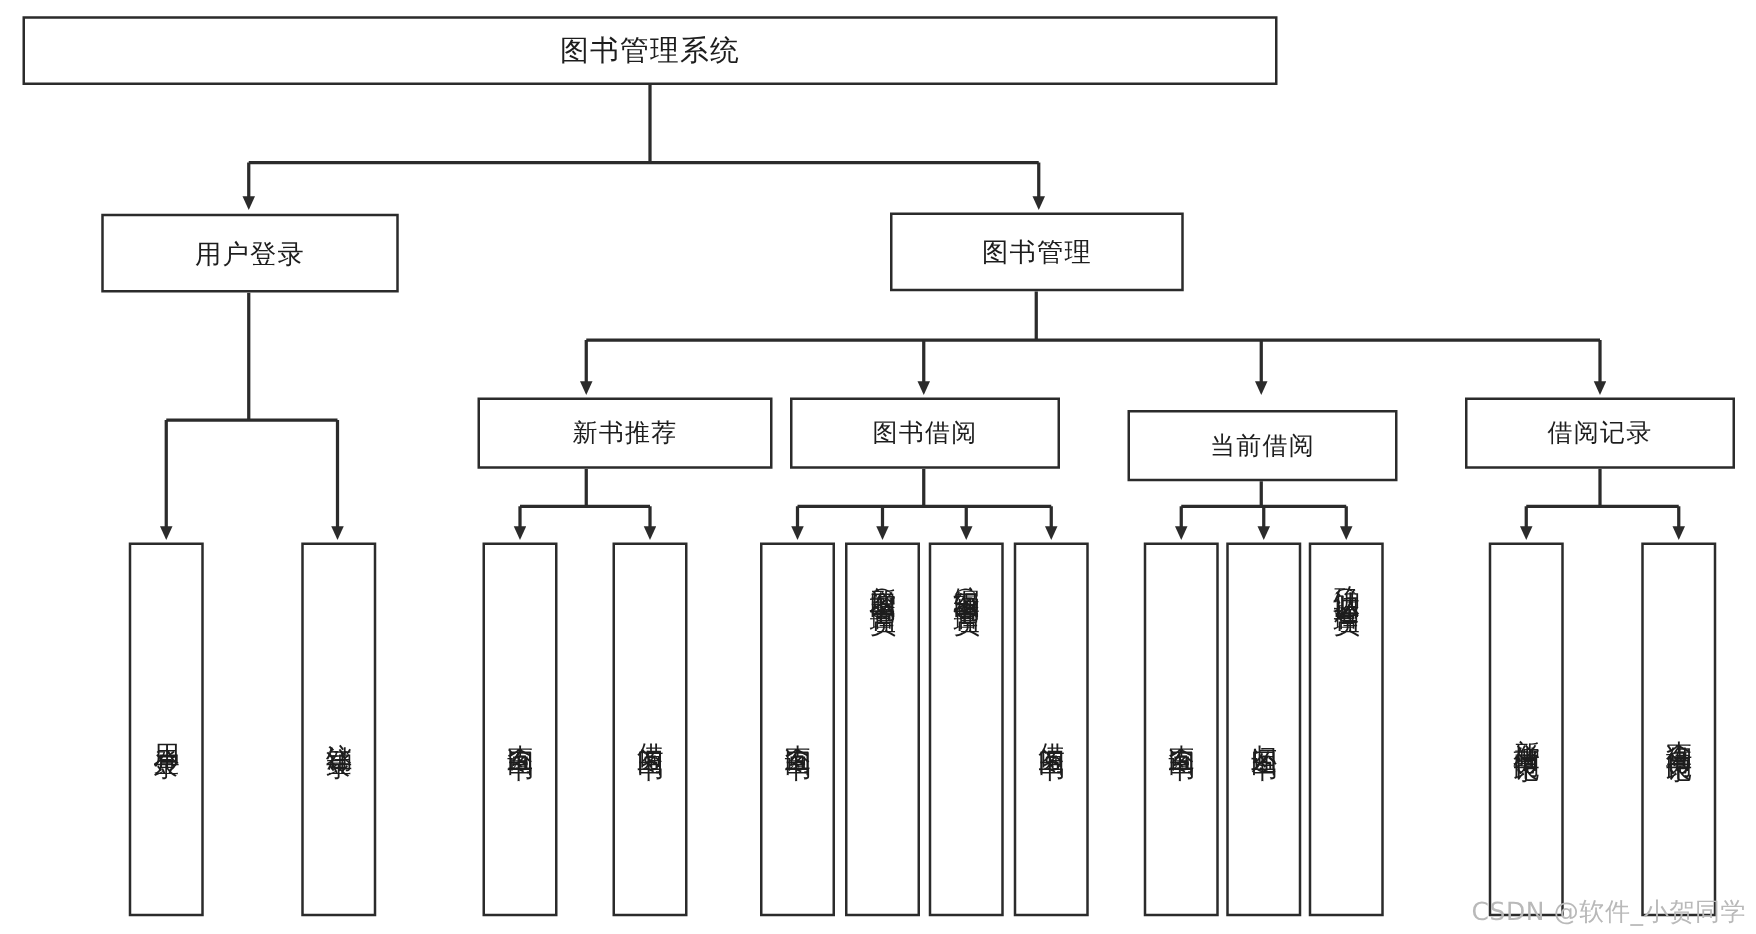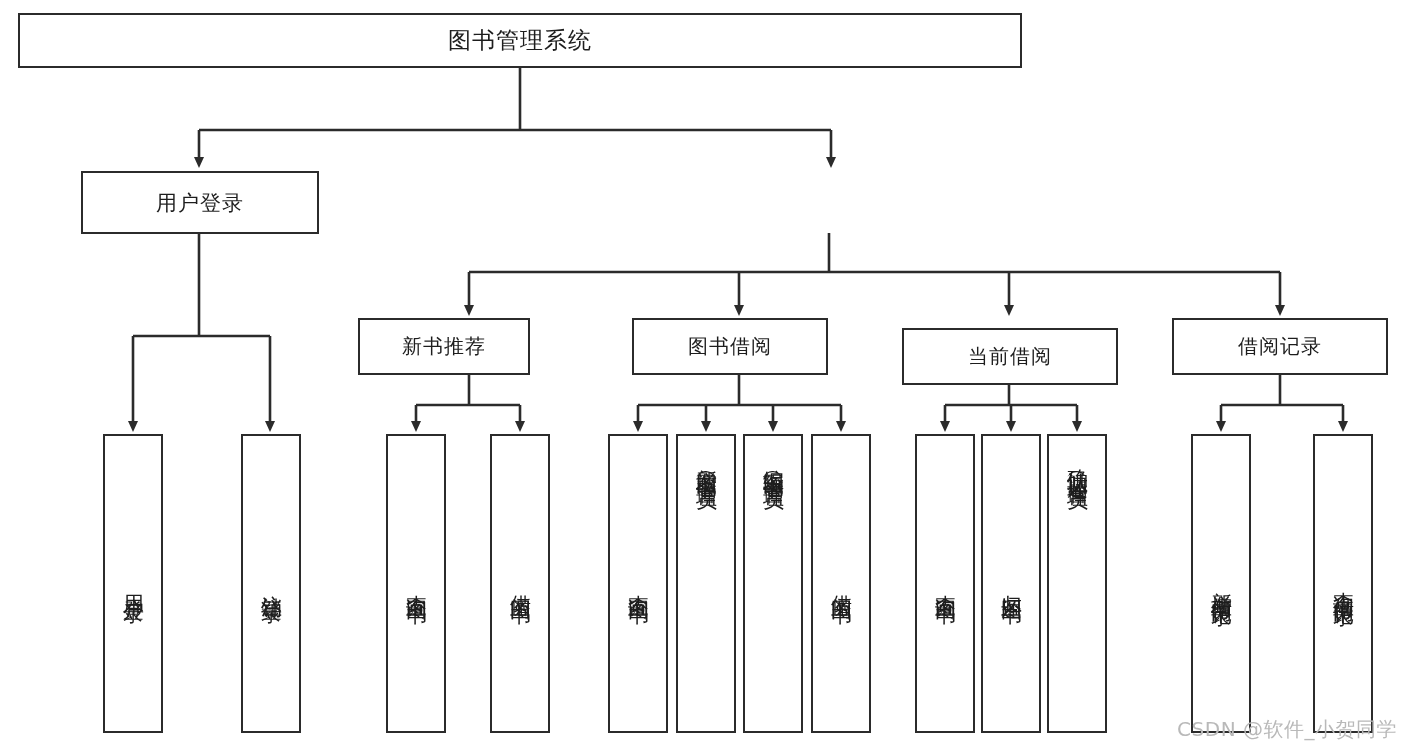--- a/index.html
+++ b/index.html
@@ -128,25 +128,28 @@
     </g>
   </svg>
 
   <div class="node root" style="left:18px;top:13px;width:1004px;height:55px;">
     <span>图书管理系统</span>
   </div>
 
   <div class="node level2" style="left:81px;top:171px;width:238px;height:63px;">
     <span>用户登录</span>
   </div>
-
-  <div class="node level3" style="left:358px;top:318px;width:172px;height:57px;">
+  <div class="node level2" style="left:712px;top:170px;width:235px;height:63px;">
+    <span>图书管理</span>
+  </div>
+
+  <div class="node level3" style="left:382px;top:318px;width:236px;height:57px;">
     <span>新书推荐</span>
   </div>
-  <div class="node level3" style="left:632px;top:318px;width:196px;height:57px;">
+  <div class="node level3" style="left:632px;top:318px;width:216px;height:57px;">
     <span>图书借阅</span>
   </div>
   <div class="node level3" style="left:902px;top:318px;width:216px;height:57px;margin-top:10px;">
     <span>当前借阅</span>
   </div>
   <div class="node level3" style="left:1172px;top:318px;width:216px;height:57px;align-items:center;">
     <span>借阅记录</span>
   </div>
 
   <div class="node leaf short" style="left:103px;top:434px;width:60px;height:299px;">

